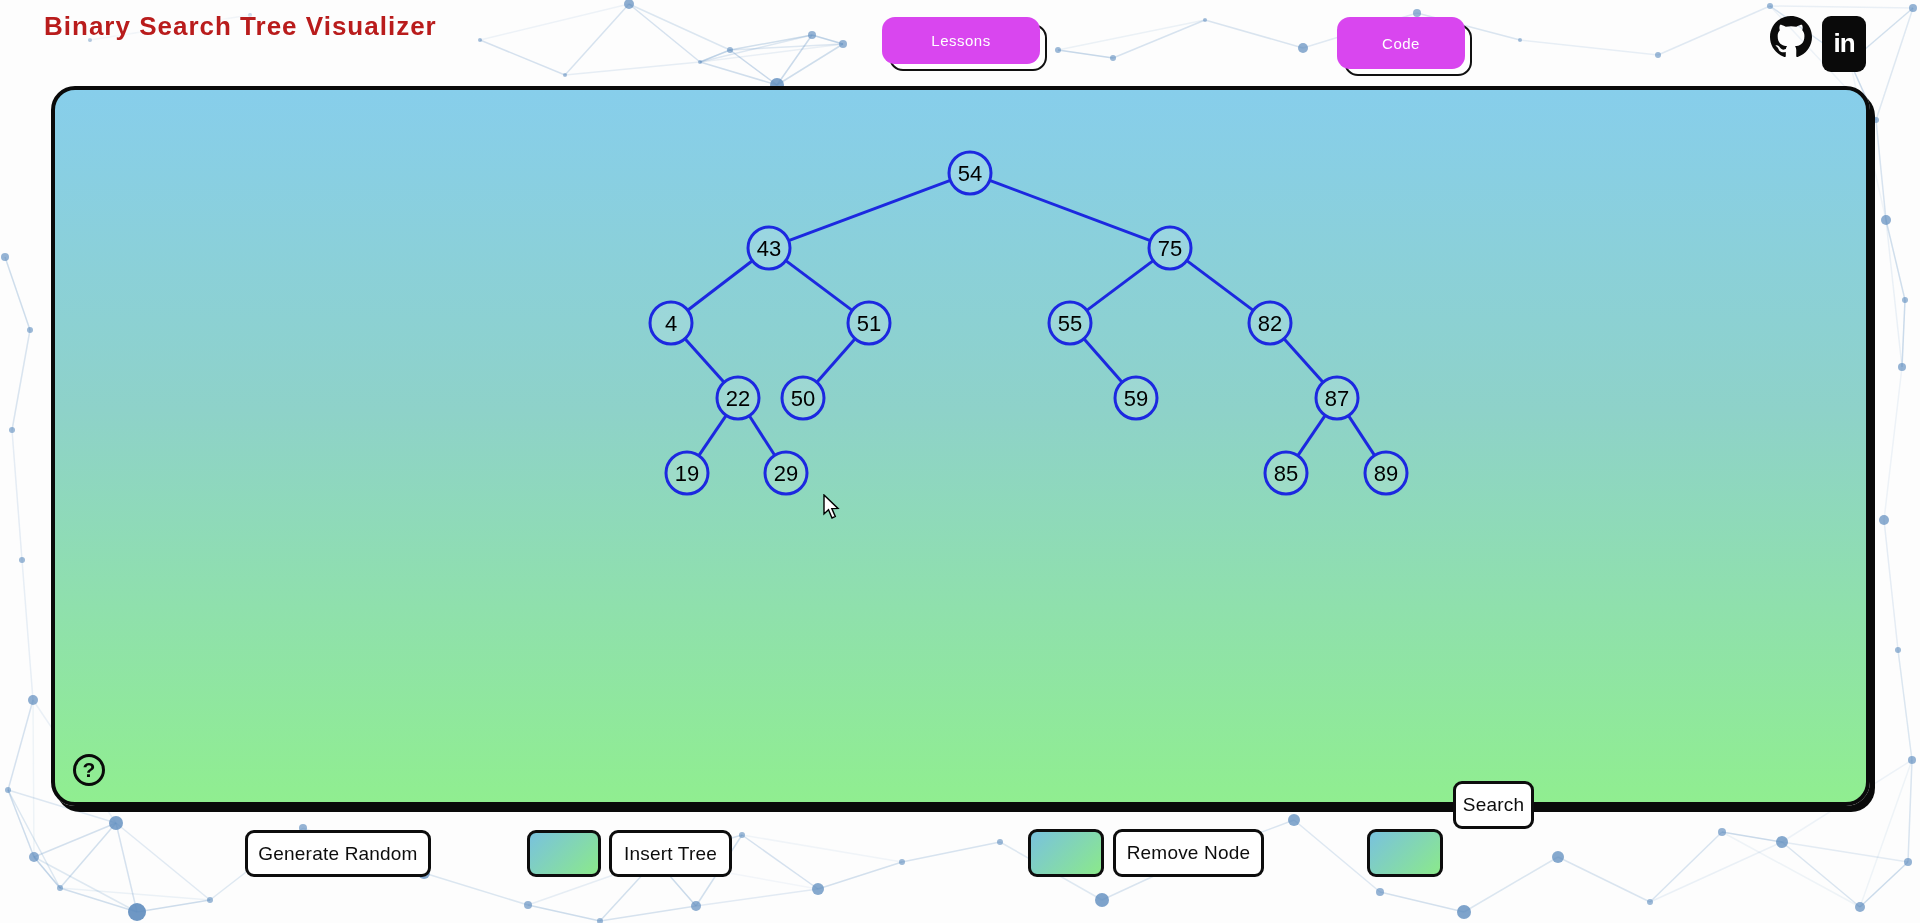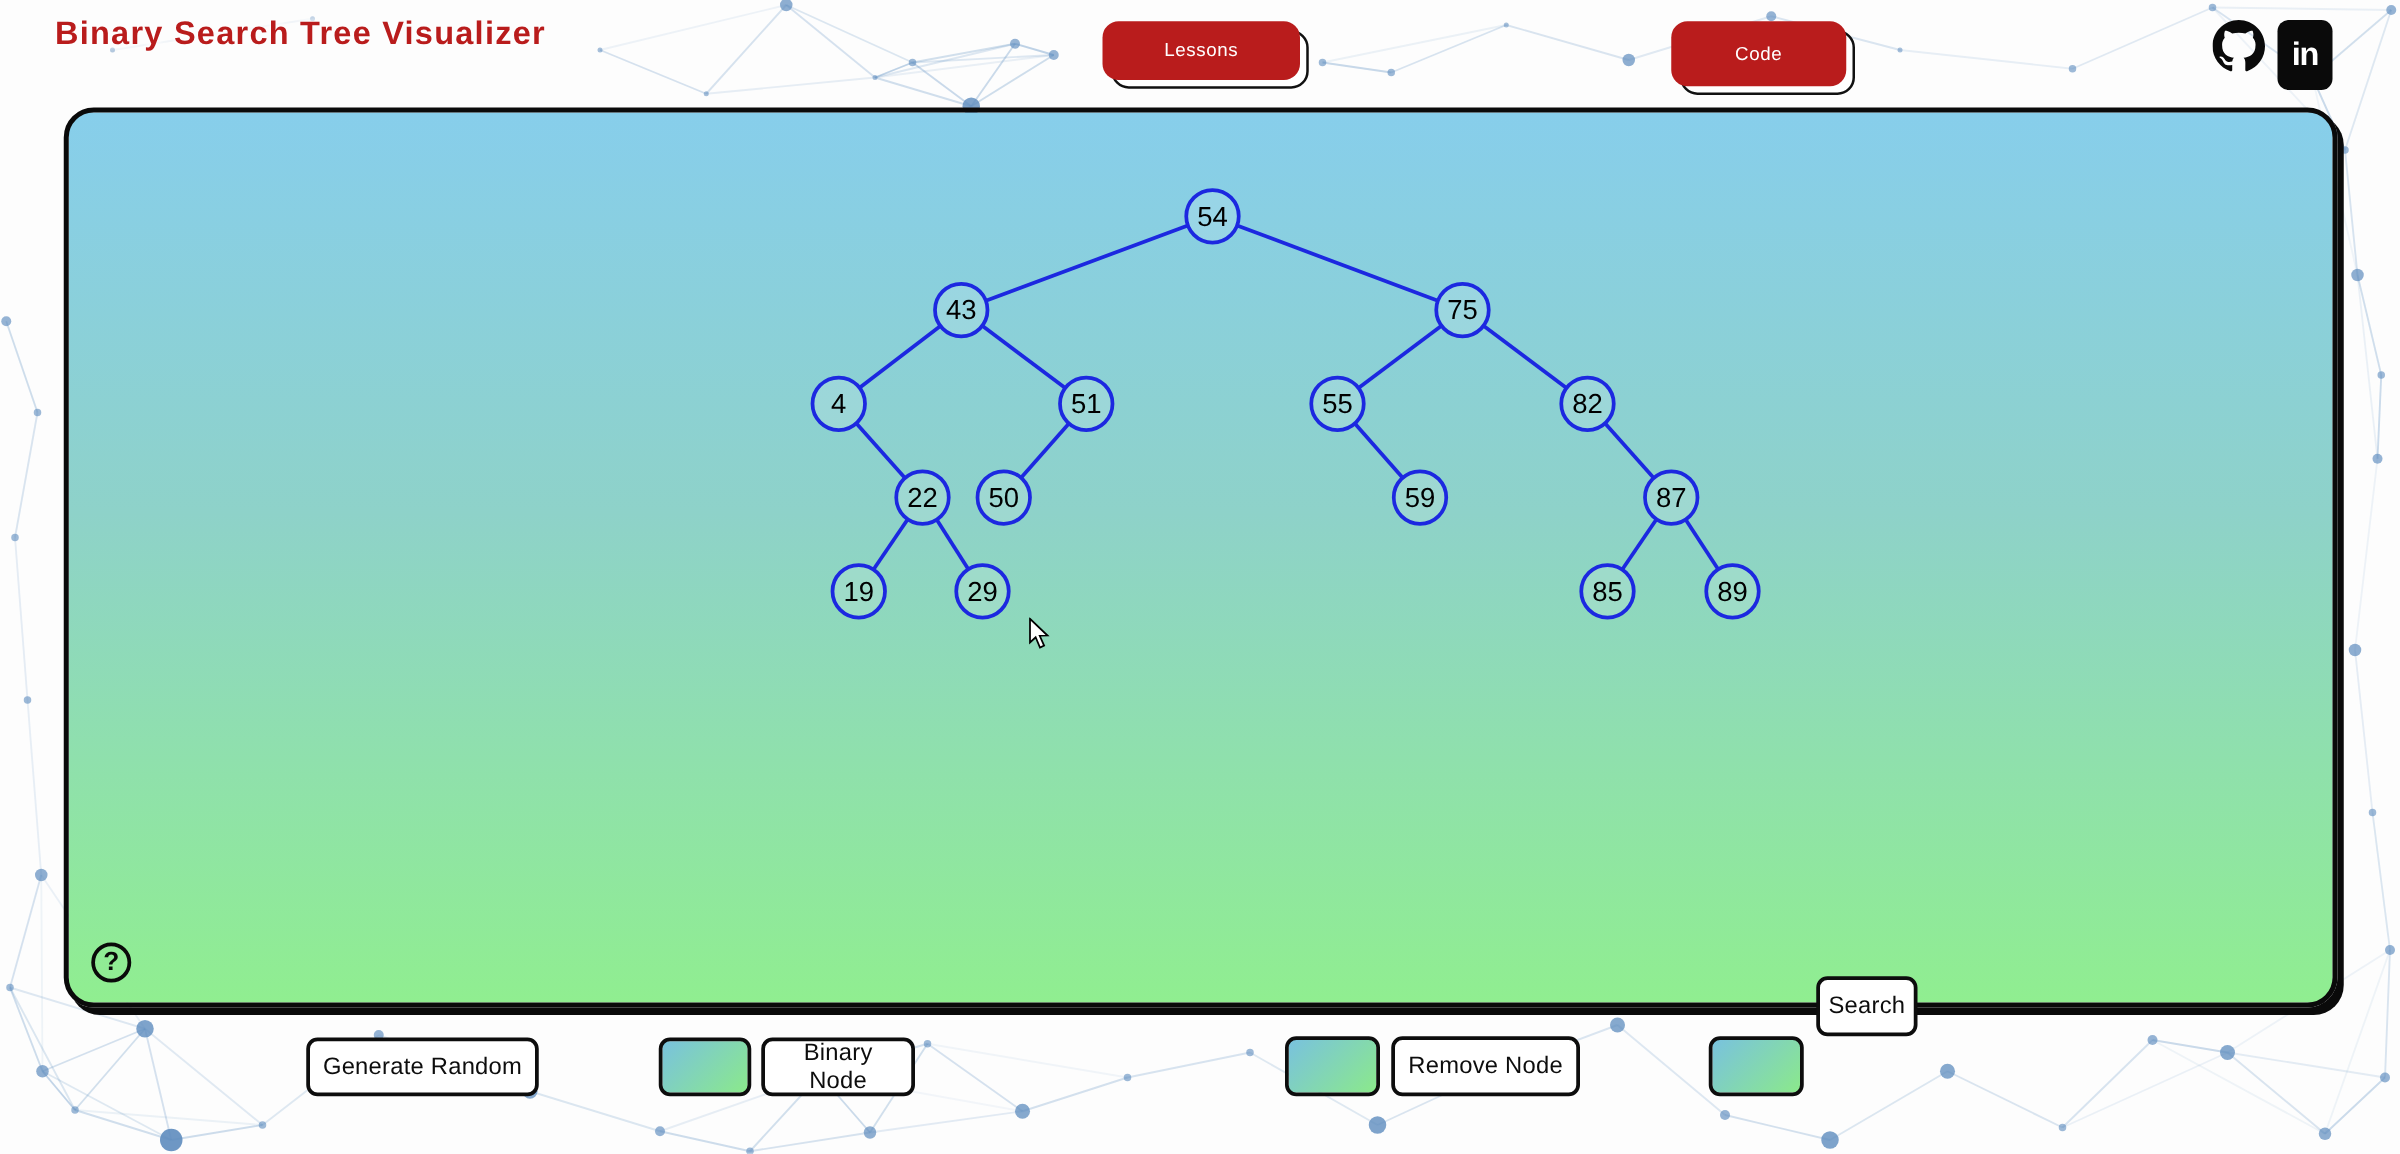--- a/index.html
+++ b/index.html
@@ -13,25 +13,25 @@
 
   
   .page-title{
     position:absolute;left:44px;top:11px;z-index:3;
     font-size:26px;font-weight:600;letter-spacing:1px;color:#b91c1c;
     text-shadow:0 0 6px #fff,0 0 10px #fff,0 0 16px #fff;
   }
   .pill-wrap{position:absolute;z-index:3;cursor:pointer;}
   .pill-shadow{position:absolute;left:7px;top:7px;right:-7px;bottom:-7px;
     background:#fff;border:2px solid #111;border-radius:14px;}
-  .pill-face{position:absolute;inset:0;background:#b91c1c;border-radius:13px;
+  .pill-face{position:absolute;inset:0;background:#d946ef;border-radius:13px;
     display:flex;align-items:center;justify-content:center;color:#fff;
     font-size:15px;letter-spacing:.5px;}
   #lessons-btn{left:882px;top:17px;width:158px;height:47px;}
-  #code-btn{left:1337px;top:17px;width:140px;height:52px;}
+  #code-btn{left:1337px;top:17px;width:128px;height:52px;}
 
   .icon-btn{position:absolute;z-index:3;cursor:pointer;}
   #github-btn{left:1770px;top:16px;width:42px;height:42px;}
   #linkedin-btn{left:1822px;top:16px;width:44px;height:56px;background:#0a0a0a;
     border-radius:9px;display:flex;align-items:center;justify-content:center;}
   #linkedin-btn .in-glyph{color:#fff;font-size:26px;font-weight:700;line-height:1;
     letter-spacing:-1px;transform:translateY(-1px);}
 
   
   .tree-canvas{
@@ -327,21 +327,21 @@
         <circle cx="1335" cy="387" r="21" fill="rgba(255,255,255,0.14)" stroke="#1c28e0" stroke-width="3"></circle>
         <text x="1335" y="387" text-anchor="middle" dy="7.5" font-size="22" fill="#000000" font-family="&quot;Liberation Sans&quot;, sans-serif">89</text>
       </g>
     </svg>
   <div class="help-btn">?</div>
 </div>
 
 <button class="tool-btn" id="generate-btn">Generate Random</button>
 
 <input class="tool-input" id="insert-input" value="" style="">
-<button class="tool-btn" id="insert-btn">Binary Node</button>
+<button class="tool-btn" id="insert-btn">Insert Tree</button>
 
 <input class="tool-input" id="remove-input" value="" style="">
 <button class="tool-btn" id="remove-btn">Remove Node</button>
 
 <input class="tool-input" id="search-input" value="" style="">
 <button class="tool-btn" id="search-btn">Search</button>
 
 <svg id="cursor" width="24" height="26" viewBox="0 0 24 26">
   <path d="M2 1 L2 20 L6.5 15.8 L10 24 L13.3 22.5 L9.8 14.6 L16 14.4 Z" fill="#fff" stroke="#000" stroke-width="1.4"></path>
 </svg>

